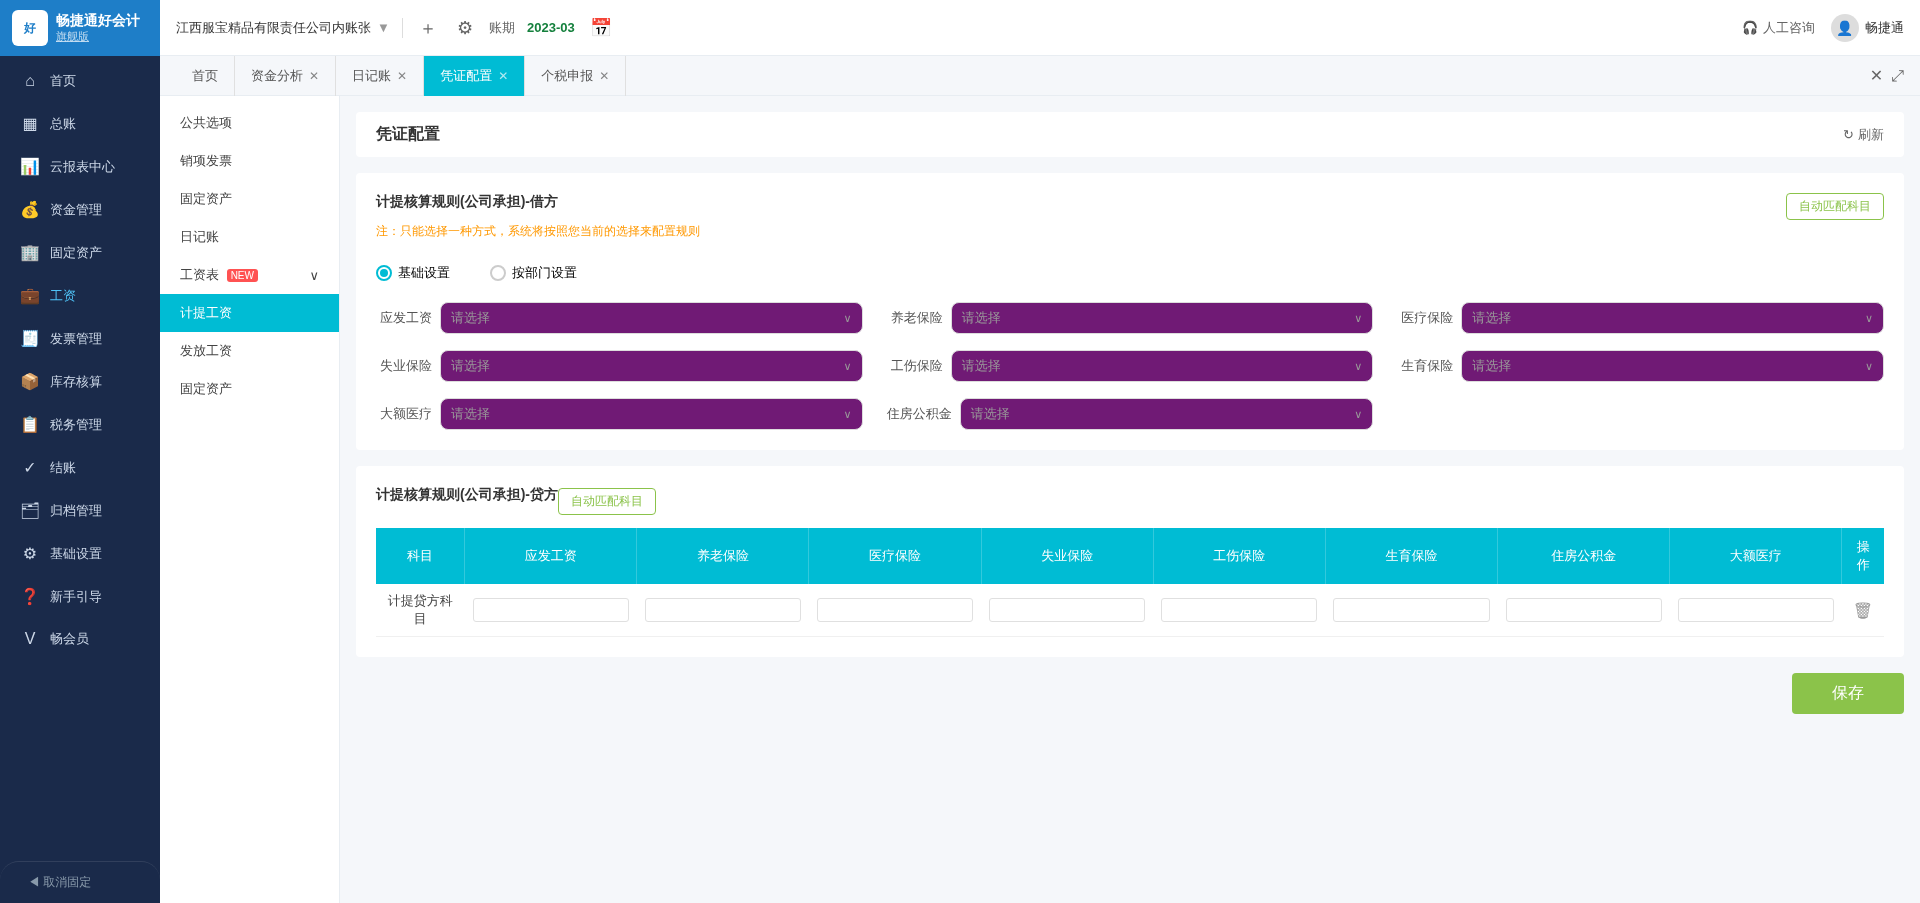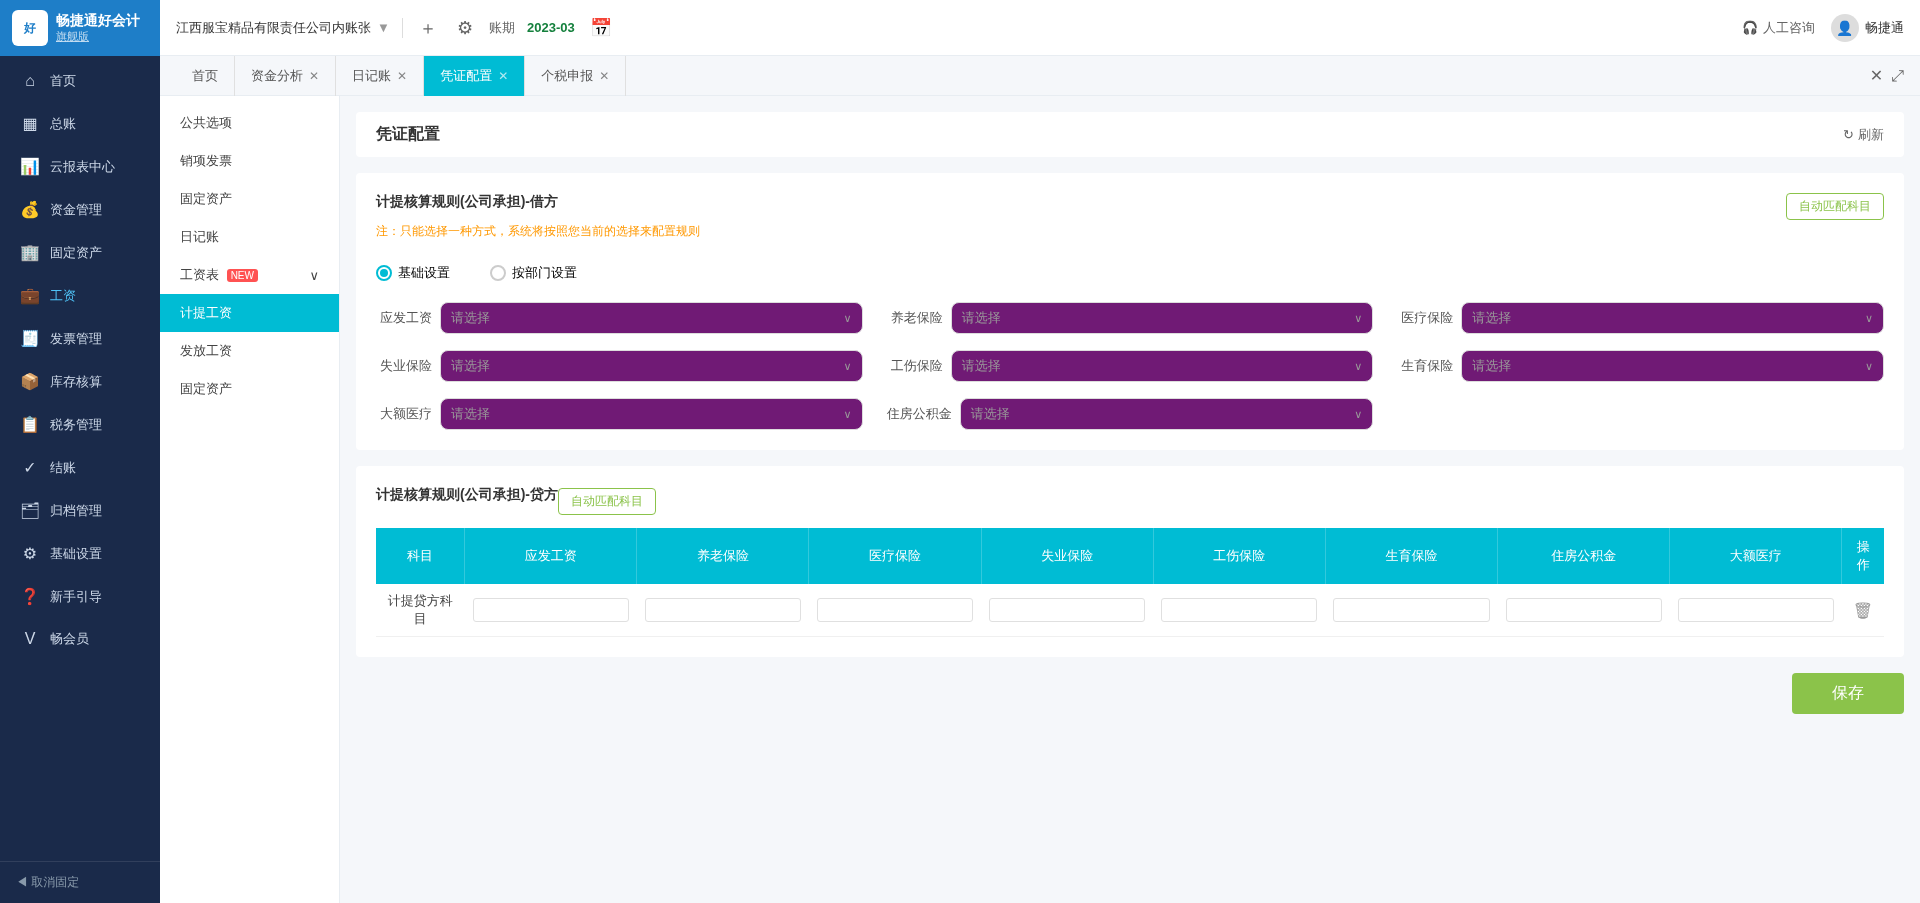--- a/index.html
+++ b/index.html
@@ -36,26 +36,26 @@
     .nav-item {
       display: flex; align-items: center; gap: 10px;
       padding: 12px 20px;
       cursor: pointer;
       color: #cdd8e8;
       font-size: 13px;
     }
     .nav-item.active { color: #4fc3f7; }
     .nav-icon { font-size: 16px; width: 20px; text-align: center; }
     .sidebar-bottom {
-      padding: 12px 16px;
+      padding: 12px 28px;
       border-top: 1px solid rgba(255,255,255,0.1);
       color: #8899aa;
       font-size: 12px;
       cursor: pointer;
-      display: flex; align-items: flex-start; gap: 6px;
+      display: flex; align-items: flex-start; gap: 6px; border-radius: 19px;
     }
 
     
     .main { flex: 1; display: flex; flex-direction: column; overflow: hidden; }
 
     
     .topbar {
       height: 56px;
       background: white;
       border-bottom: 1px solid #e8edf2;

